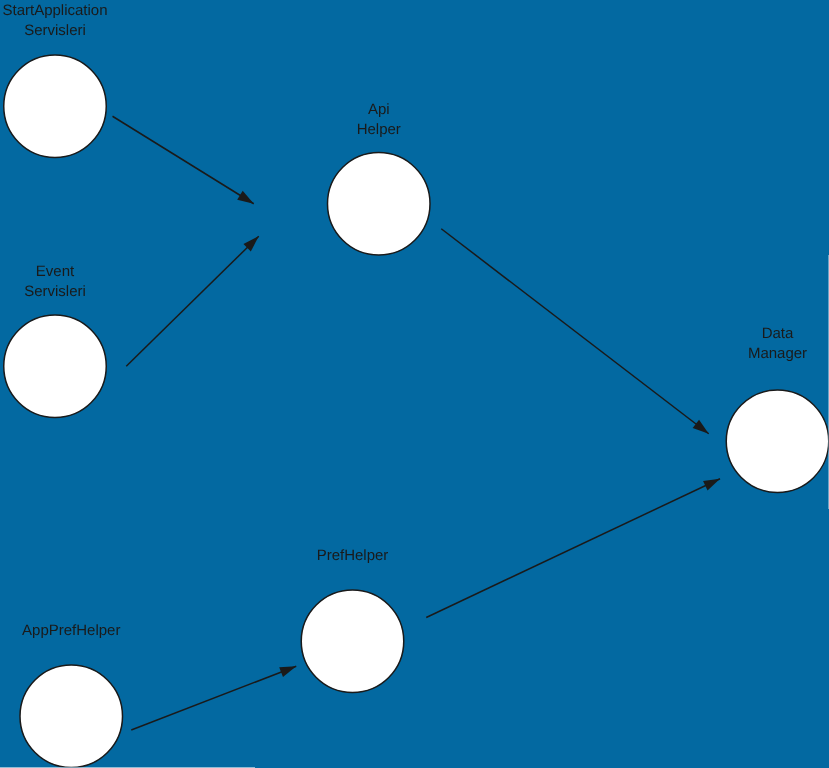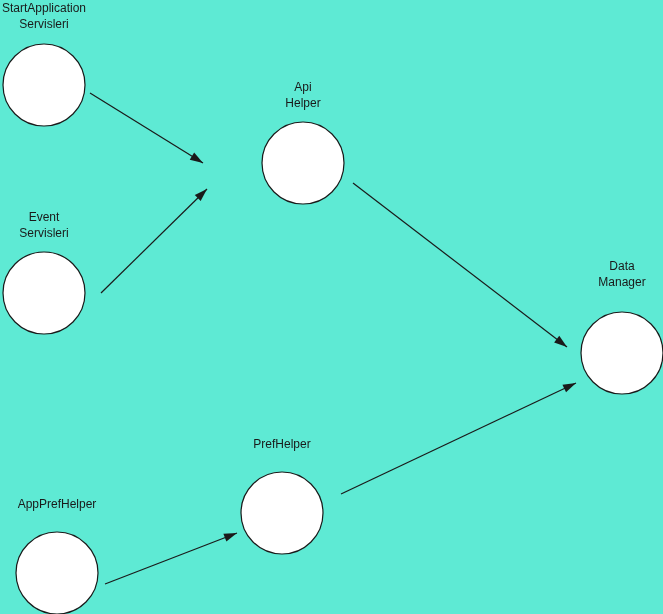--- a/index.html
+++ b/index.html
@@ -7,21 +7,21 @@
     padding: 0;
     background: #ffffff;
   }
   body {
     font-family: "Liberation Sans", sans-serif;
   }
   #diagram-canvas {
     position: relative;
     width: 663px;
     height: 614px;
-    background: #5eead4;
+    background: #0369a1;
     overflow: hidden;
   }
   #diagram-svg {
     display: block;
     width: 663px;
     height: 614px;
   }
   .node-circle {
     fill: #ffffff;
     stroke: #1a1a1a;

